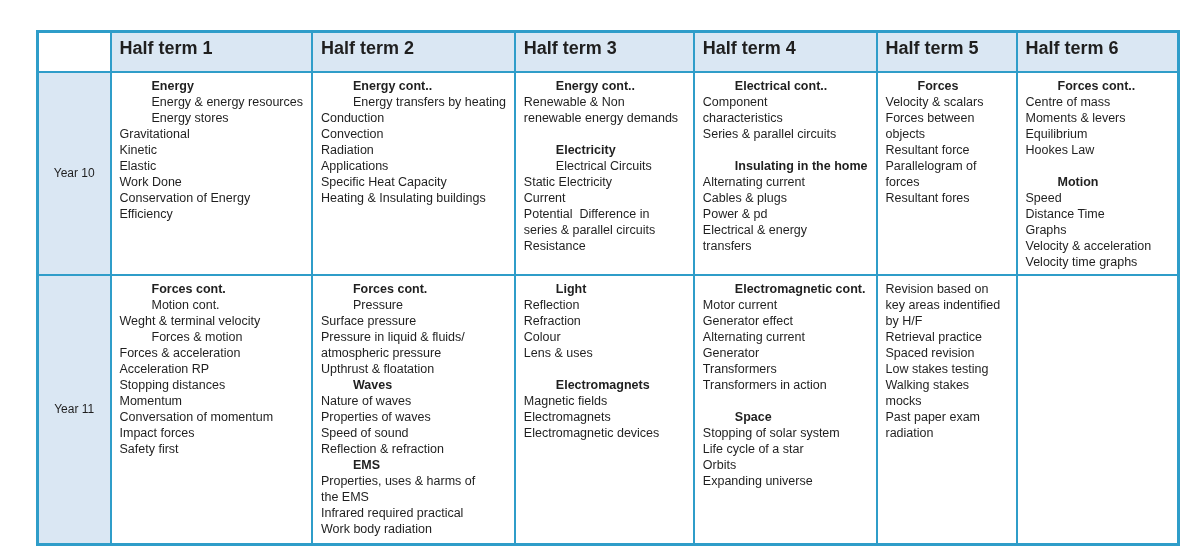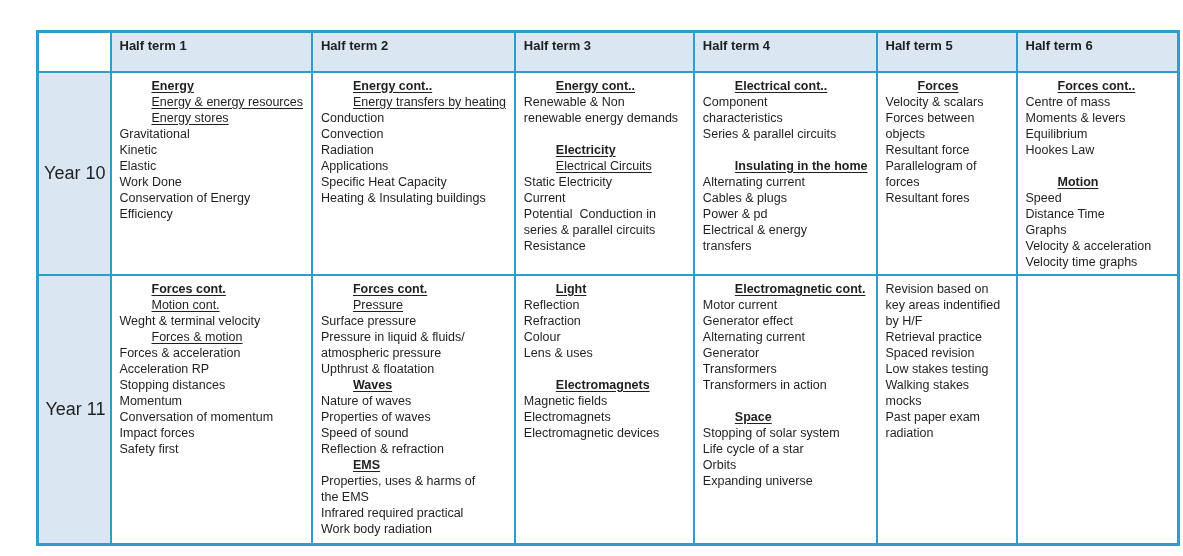--- a/index.html
+++ b/index.html
@@ -29,42 +29,42 @@
   table.curriculum th, table.curriculum td {
     border: 2px solid var(--border);
     padding: 5px 8px 4px 8px;
     vertical-align: top;
     text-align: left;
     overflow: hidden;
   }
   thead th {
     background: var(--header-fill);
     font-weight: bold;
-    font-size: 13px;
+    font-size: 18px;
     vertical-align: middle;
     border-bottom: 3px solid var(--border);
     height: 40px;
   }
   thead th.corner { background: #ffffff; }
   tbody th.rowlabel {
     background: var(--label-fill);
     font-weight: normal;
-    font-size: 18px;
+    font-size: 12px;
     vertical-align: middle;
-    text-align: right;
+    text-align: center;
     padding: 0 4px;
   }
   .line {
     font-size: 12.5px;
     line-height: 16px;
     white-space: pre;
     min-height: 16px;
   }
   .line.b { font-weight: bold; }
-  .line.u { text-decoration: underline; text-underline-offset: 2px; padding-left: 32px; }
+  .line.u { text-underline-offset: 2px; padding-left: 32px; }
 </style>
 </head>
 <body>
 
 <div class="page">
   <table class="curriculum">
       <colgroup>
         <col style="width: 73px;">
         <col style="width: 190px;">
         <col style="width: 193px;">
@@ -110,21 +110,21 @@
           </td>
           <td>
             <div class="line b u">Energy cont..</div>
             <div class="line">Renewable &amp; Non</div>
             <div class="line">renewable energy demands</div>
             <div class="line">&nbsp;</div>
             <div class="line b u">Electricity</div>
             <div class="line u">Electrical Circuits</div>
             <div class="line">Static Electricity</div>
             <div class="line">Current</div>
-            <div class="line">Potential  Conduction in</div>
+            <div class="line">Potential  Difference in</div>
             <div class="line">series &amp; parallel circuits</div>
             <div class="line">Resistance</div>
           </td>
           <td>
             <div class="line b u">Electrical cont..</div>
             <div class="line">Component</div>
             <div class="line">characteristics</div>
             <div class="line">Series &amp; parallel circuits</div>
             <div class="line">&nbsp;</div>
             <div class="line b u">Insulating in the home</div>

